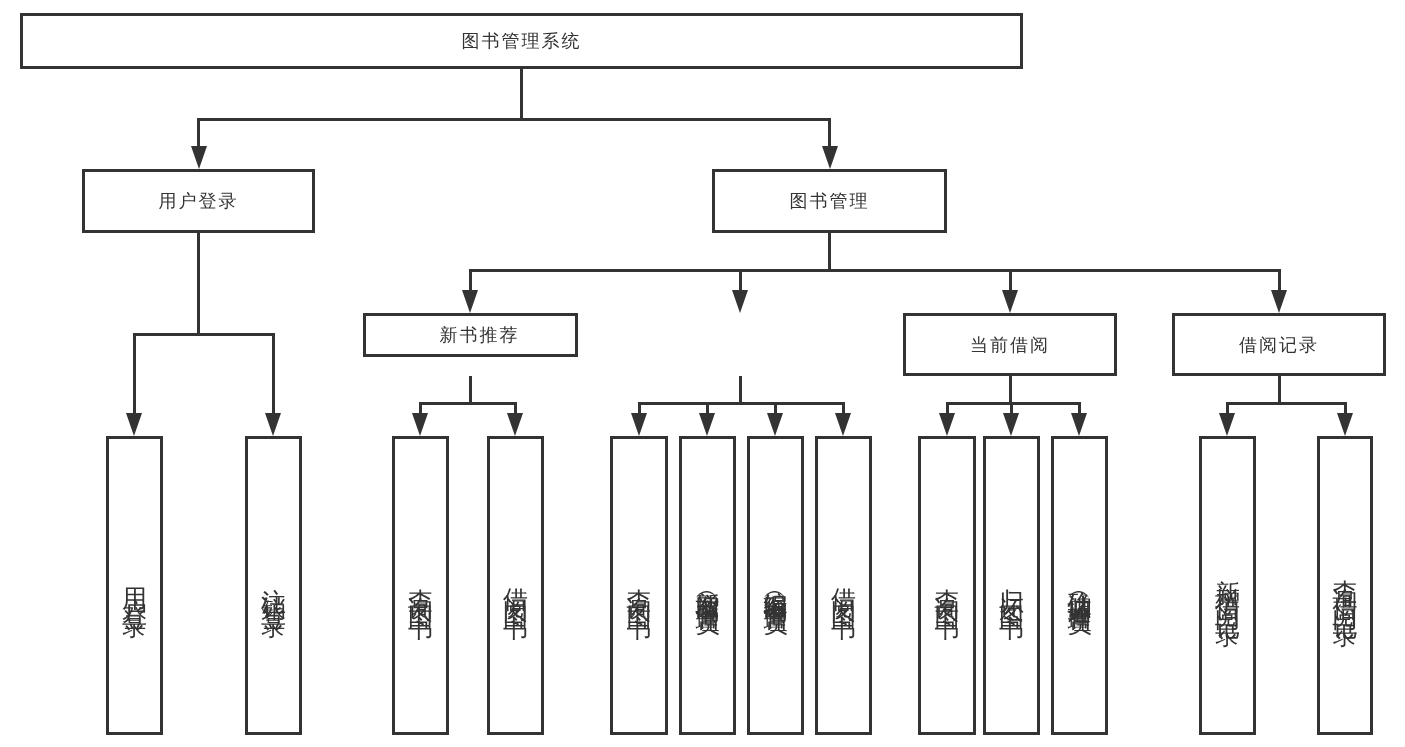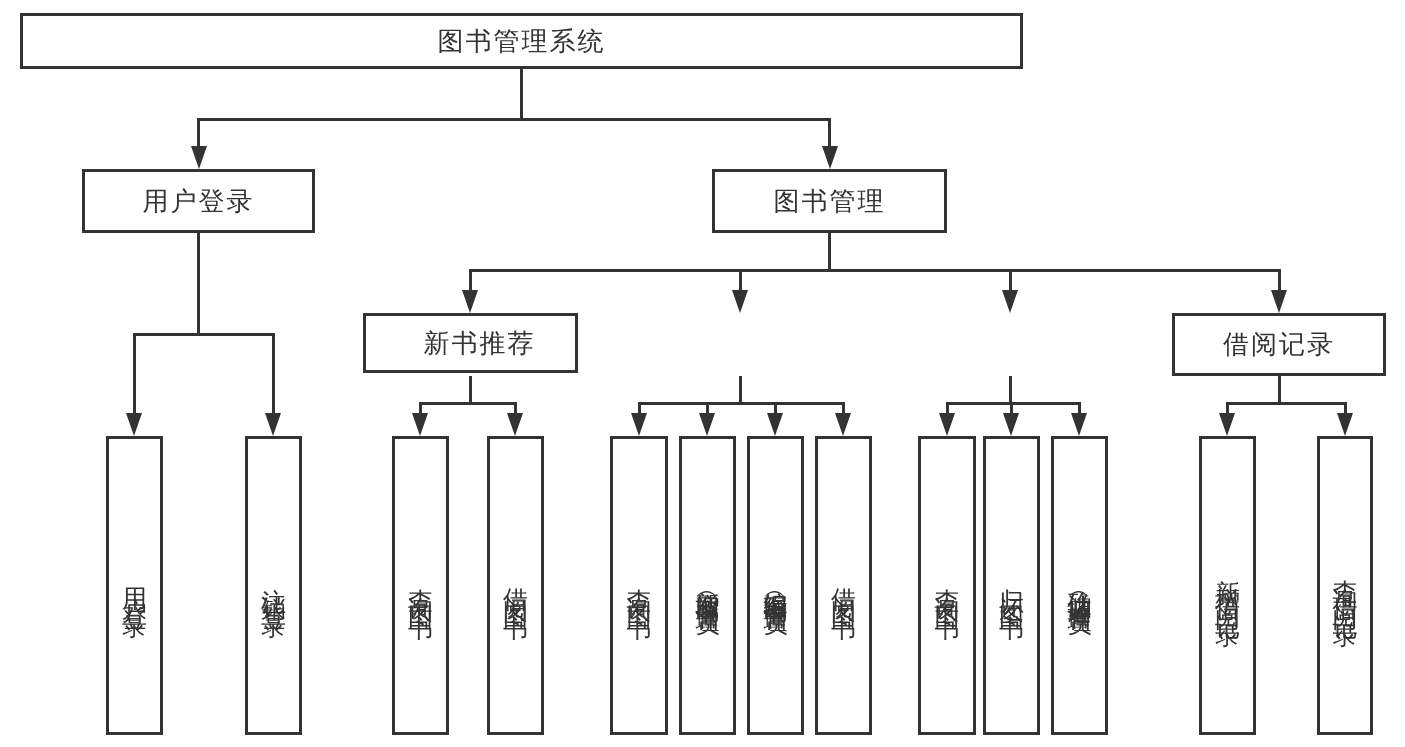--- a/index.html
+++ b/index.html
@@ -8,21 +8,21 @@
   html,body{margin:0;padding:0;background:var(--page-bg);}
   #stage{
     position:relative;width:1405px;height:747px;background:var(--page-bg);
     font-family:"Liberation Sans","DejaVu Sans",sans-serif;overflow:hidden;
   }
   .box{
     position:absolute;box-sizing:border-box;background:var(--box-bg);
     border:3px solid var(--line);display:flex;align-items:center;justify-content:center;
   }
   .lbl{
-    color:var(--text);font-size:26px;letter-spacing:2px;white-space:nowrap;
+    color:var(--text);font-size:18px;letter-spacing:2px;white-space:nowrap;
   }
   .vlbl{
     color:var(--text);font-size:25px;letter-spacing:9px;
     writing-mode:vertical-rl;text-orientation:mixed;line-height:1;white-space:nowrap;
   }
   .vlbl.long{font-size:24px;letter-spacing:3px;}
   .hl{position:absolute;height:3px;background:var(--line);}
   .vl{position:absolute;width:3px;background:var(--line);}
   .ah{
     position:absolute;width:0;height:0;
@@ -68,22 +68,25 @@
   <div class="hl" style="left:469px;top:269px;width:812px;"></div>
   <div class="vl" style="left:469px;top:269px;height:25px;"></div>
   <div class="ah" style="left:462px;top:290px;"></div>
   <div class="vl" style="left:739px;top:269px;height:25px;"></div>
   <div class="ah" style="left:732px;top:290px;"></div>
   <div class="vl" style="left:1009px;top:269px;height:25px;"></div>
   <div class="ah" style="left:1002px;top:290px;"></div>
   <div class="vl" style="left:1278px;top:269px;height:25px;"></div>
   <div class="ah" style="left:1271px;top:290px;"></div>
 
-  <div class="box" style="left:363px;top:313px;width:215px;height:60px;padding-left:18px;">
+  <div class="box" style="left:363px;top:313px;width:215px;height:44px;padding-left:18px;">
     <span class="lbl">新书推荐</span>
+  </div>
+  <div class="box" style="left:903px;top:313px;width:214px;height:63px;">
+    <span class="lbl">当前借阅</span>
   </div>
   <div class="box" style="left:1172px;top:313px;width:214px;height:63px;">
     <span class="lbl">借阅记录</span>
   </div>
 
   <div class="vl" style="left:469px;top:376px;height:29px;"></div>
   <div class="hl" style="left:419px;top:402px;width:98px;"></div>
   <div class="vl" style="left:419px;top:402px;height:14px;"></div>
   <div class="ah" style="left:412px;top:413px;"></div>
   <div class="vl" style="left:514px;top:402px;height:14px;"></div>

